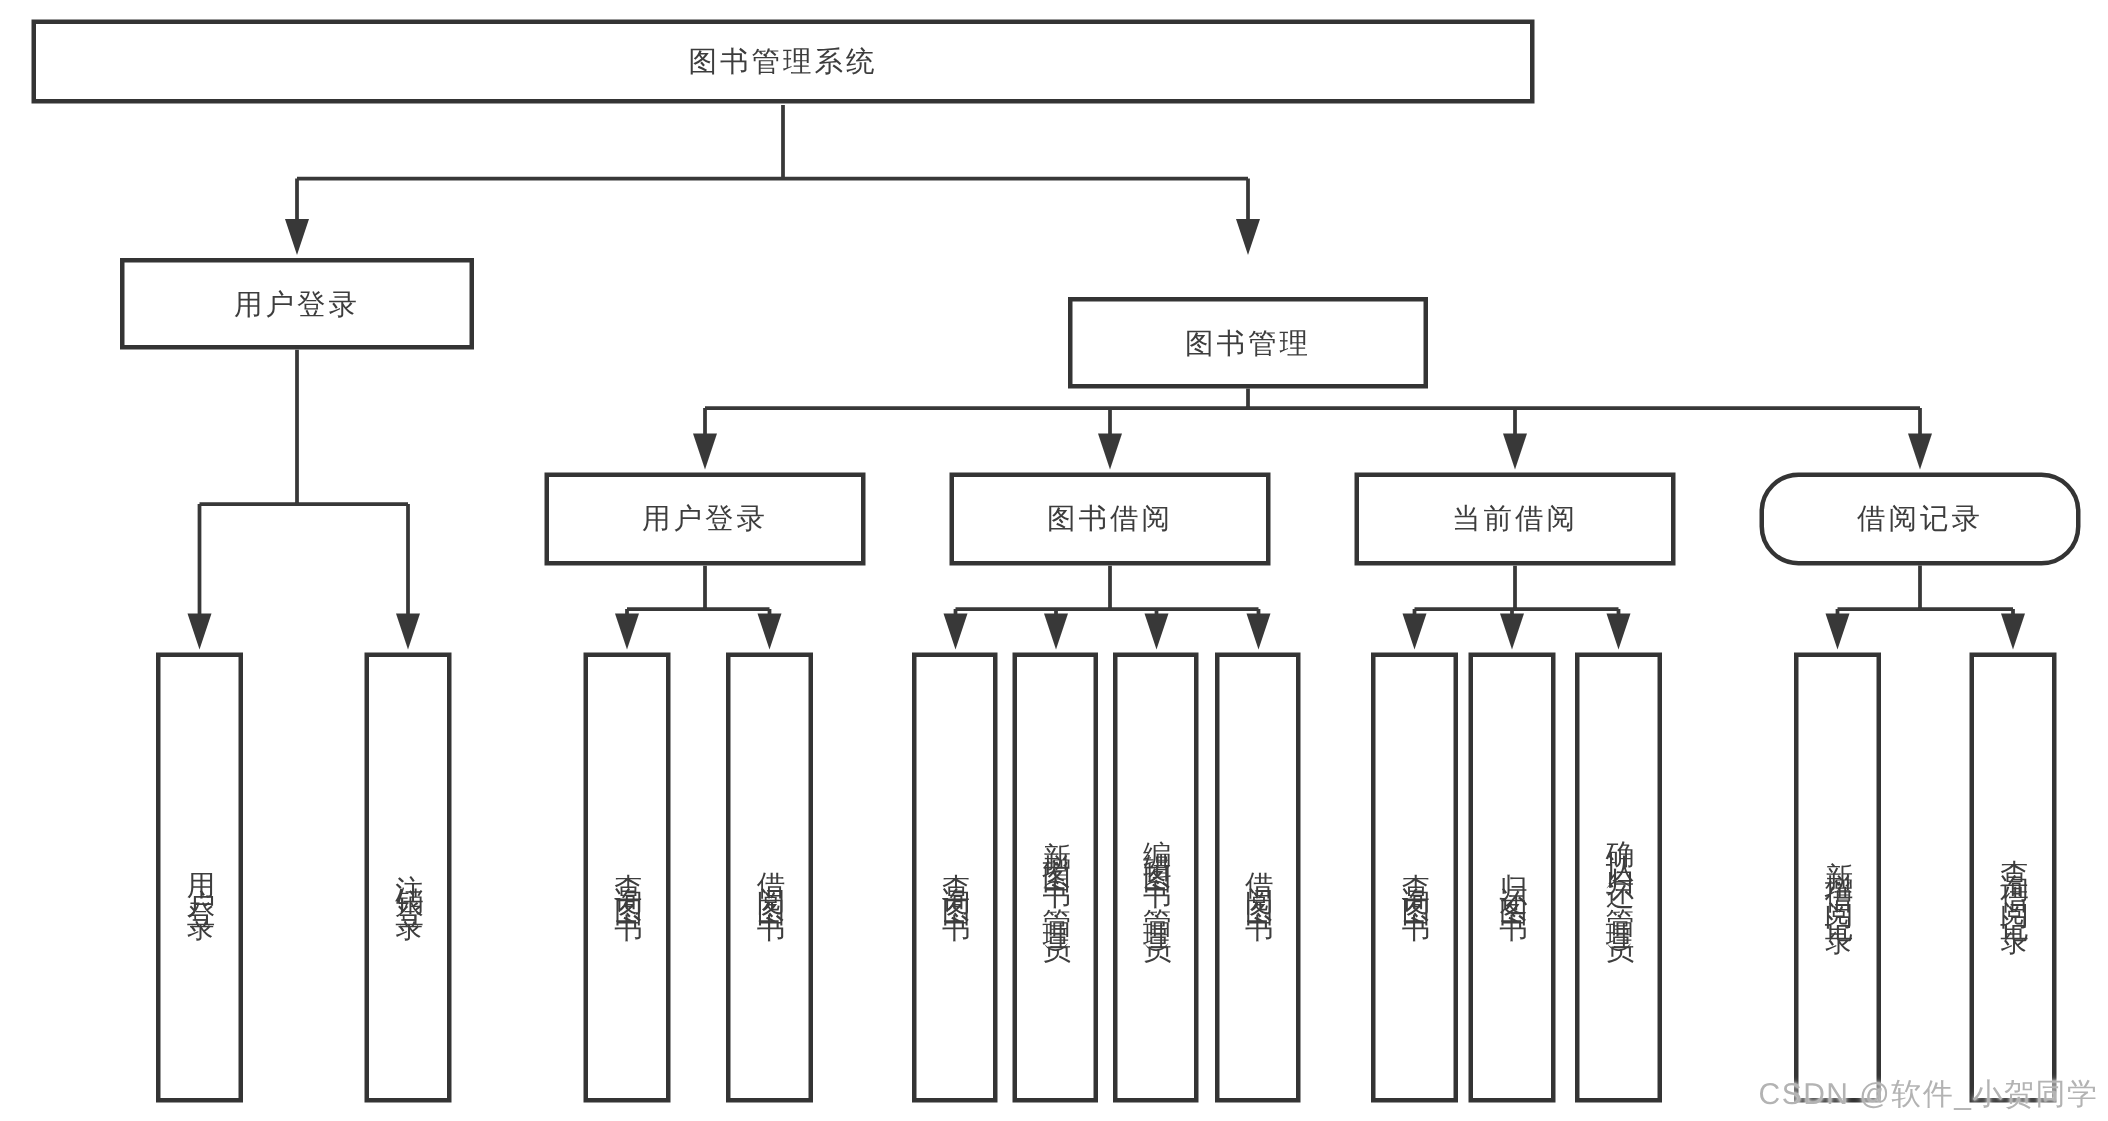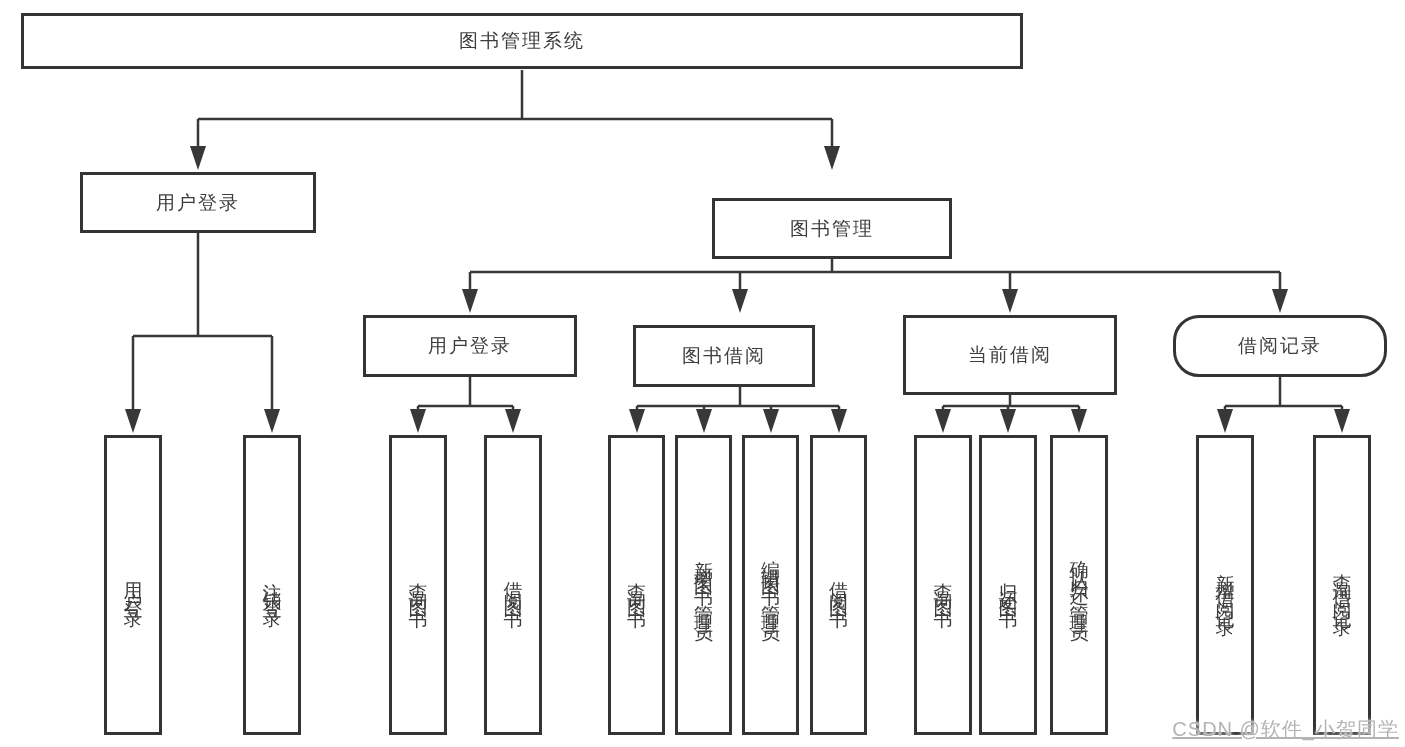--- a/index.html
+++ b/index.html
@@ -38,22 +38,22 @@
     writing-mode: vertical-rl;
     text-orientation: mixed;
     letter-spacing: 9px;
     font-size: 19px;
   }
   
   #n-root   { left: 21px;  top: 13px;  width: 1002px; height: 56px; font-family: Liberation Serif, serif; }
   #n-ulogin { left: 80px;  top: 172px; width: 236px;  height: 61px; }
   #n-bmgmt  { left: 712px; top: 172px; width: 240px;  height: 61px; margin-top: 26px; }
   #n-nbrec  { left: 363px; top: 315px; width: 214px;  height: 62px; }
-  #n-bborr  { left: 633px; top: 325px; width: 182px;  height: 62px; }
-  #n-cborr  { left: 903px; top: 315px; width: 214px;  height: 80px; }
+  #n-bborr  { left: 633px; top: 315px; width: 214px;  height: 62px; }
+  #n-cborr  { left: 903px; top: 315px; width: 214px;  height: 62px; }
   #n-brec   { left: 1173px;top: 315px; width: 214px;  height: 62px; border-radius: 26px; }
   
   .leaf { top: 435px; width: 58px; height: 300px; }
   #l-u1 { left: 104px; }
   #l-u2 { left: 243px; }
   #l-d1 { left: 389px; }
   #l-d2 { left: 484px; }
   #l-e1 { left: 608px; width: 57px; }
   #l-e2 { left: 675px; width: 57px; }
   #l-e3 { left: 742px; width: 57px; }
@@ -67,21 +67,20 @@
   #watermark {
     position: absolute;
     right: 6px;
     bottom: 4px;
     font-size: 20px;
     color: #b3b3b3;
     letter-spacing: 1px;
     text-shadow: 0 0 2px #ffffff, 0 0 4px #ffffff;
     z-index: 5;
     white-space: nowrap;
-    text-decoration: underline;
   }
 </style>
 </head>
 <body>
 
 <div id="stage">
 
   <svg id="wires" viewBox="0 0 1405 747" xmlns="http://www.w3.org/2000/svg">
     <g stroke="#383838" stroke-width="2.5" fill="none">
 

